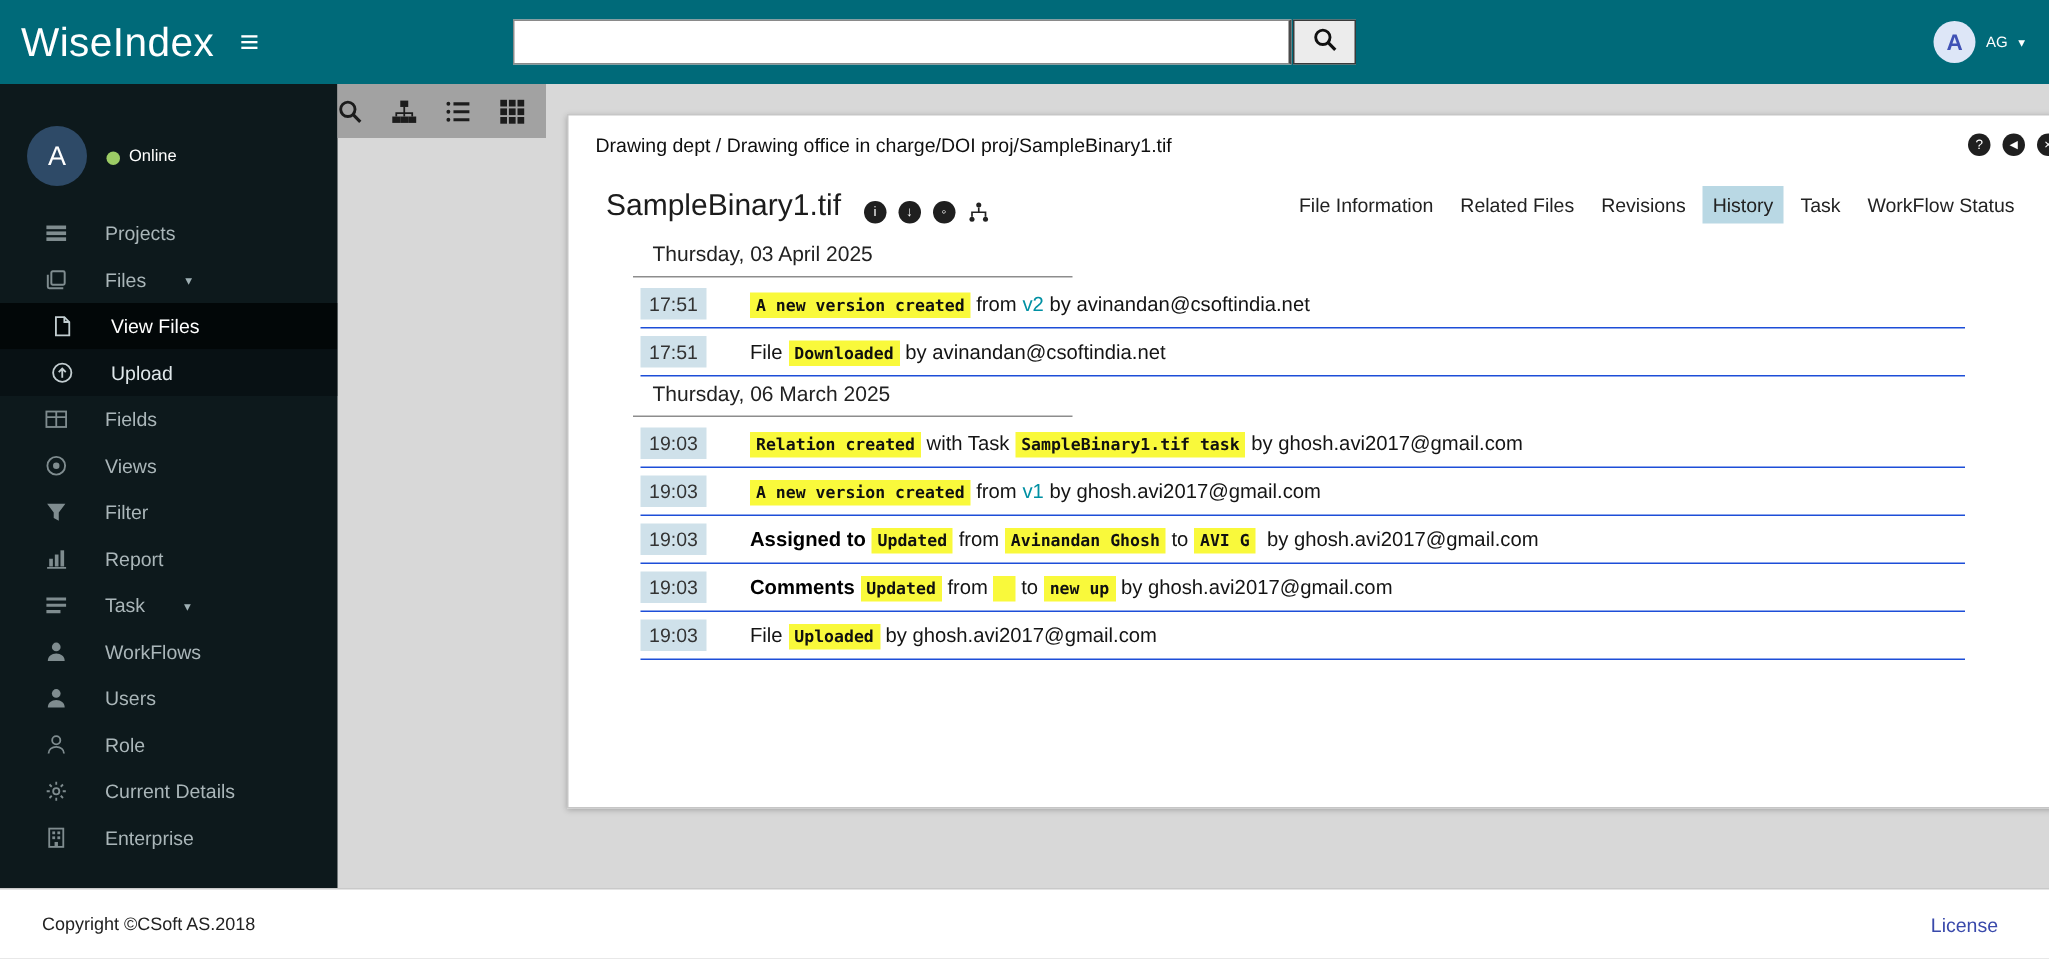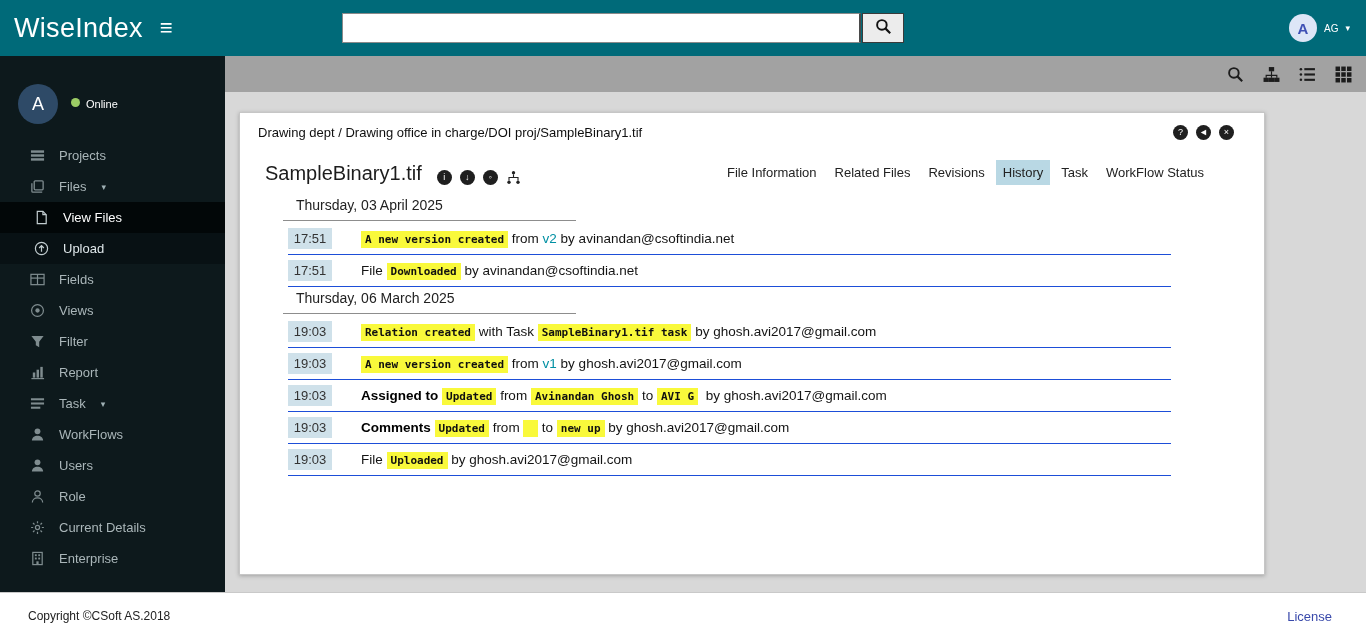--- a/index.html
+++ b/index.html
@@ -17,32 +17,32 @@
   .user-area{margin-left:auto;margin-right:16px;display:flex;align-items:center;gap:7px;cursor:pointer}
   .header-avatar{width:28px;height:28px;border-radius:50%;background:#dde6f7;color:#3f51b5;font-weight:700;font-size:15px;display:flex;align-items:center;justify-content:center}
   .user-name{font-size:10px}
   .user-caret{font-size:9px}
 
   
   .body{flex:1;display:flex;min-height:0}
   .sidebar{width:225px;flex:0 0 225px;background:var(--sidebar-bg,#0d191c);color:#aab6b9;display:flex;flex-direction:column;min-height:0}
   .profile{margin:28px 0 0 18px;display:flex;align-items:center;gap:13px}
   .side-avatar{width:40px;height:40px;border-radius:50%;background:var(--avatar-blue,#2e4a67);color:#fff;font-size:18px;display:flex;align-items:center;justify-content:center}
-  .online-wrap{display:flex;align-items:flex-start;gap:6px;color:#fff;font-size:11px}
+  .online-wrap{display:flex;align-items:flex-end;gap:6px;color:#fff;font-size:11px}
   .dot{width:9px;height:9px;border-radius:50%;background:var(--online-green,#9ccc65);display:inline-block}
   .menu{margin-top:24px;overflow:hidden;flex:1}
-  .menu-item{height:31px;display:flex;align-items:center;gap:13px;padding-left:30px;font-size:13px;cursor:pointer;color:#aab6b9}
+  .menu-item{height:31px;display:flex;align-items:center;gap:24px;padding-left:30px;font-size:13px;cursor:pointer;color:#aab6b9}
   .menu-item:first-child{margin-top:-8px}
   .menu-item .icon{width:16px;display:flex;color:#7f8c8f}
   .menu-item.submenu{background:#081114;padding-left:34px;color:#dfe7ea}
   .menu-item.submenu .icon{color:#c2cdd0}
   .menu-item.active{background:#020708;color:#fff}
   .caret{font-size:9px;color:#9fb0b4;margin-left:2px}
 
-  .main{flex:1;display:flex;flex-direction:column;min-width:0}
+  .main{flex:1;display:flex;flex-direction:row;min-width:0}
   .toolbar{height:36px;flex:0 0 36px;background:var(--toolbar-gray,#a2a2a2);display:flex;align-items:center;justify-content:flex-end;gap:19px;padding-right:14px}
   .tb-icon{color:#1c1c1c;display:flex;cursor:pointer}
   .content{flex:1;background:var(--content-bg,#d8d8d8);min-height:0;overflow:hidden}
 
   
   .card{width:1026px;margin:20px 0 0 14px;height:463px;background:#fff;border:1px solid #c6c6c6;box-shadow:0 1px 4px rgba(0,0,0,.25)}
   .card-head{display:flex;justify-content:space-between;align-items:center;padding:12px 30px 0 18px}
   .breadcrumb{font-size:13px;color:#0f0f0f}
   .window-icons{display:flex;gap:8px}
   .circ{width:15px;height:15px;border-radius:50%;background:#1f1f1f;color:#fff;font-size:9px;display:flex;align-items:center;justify-content:center;cursor:pointer;line-height:1}

